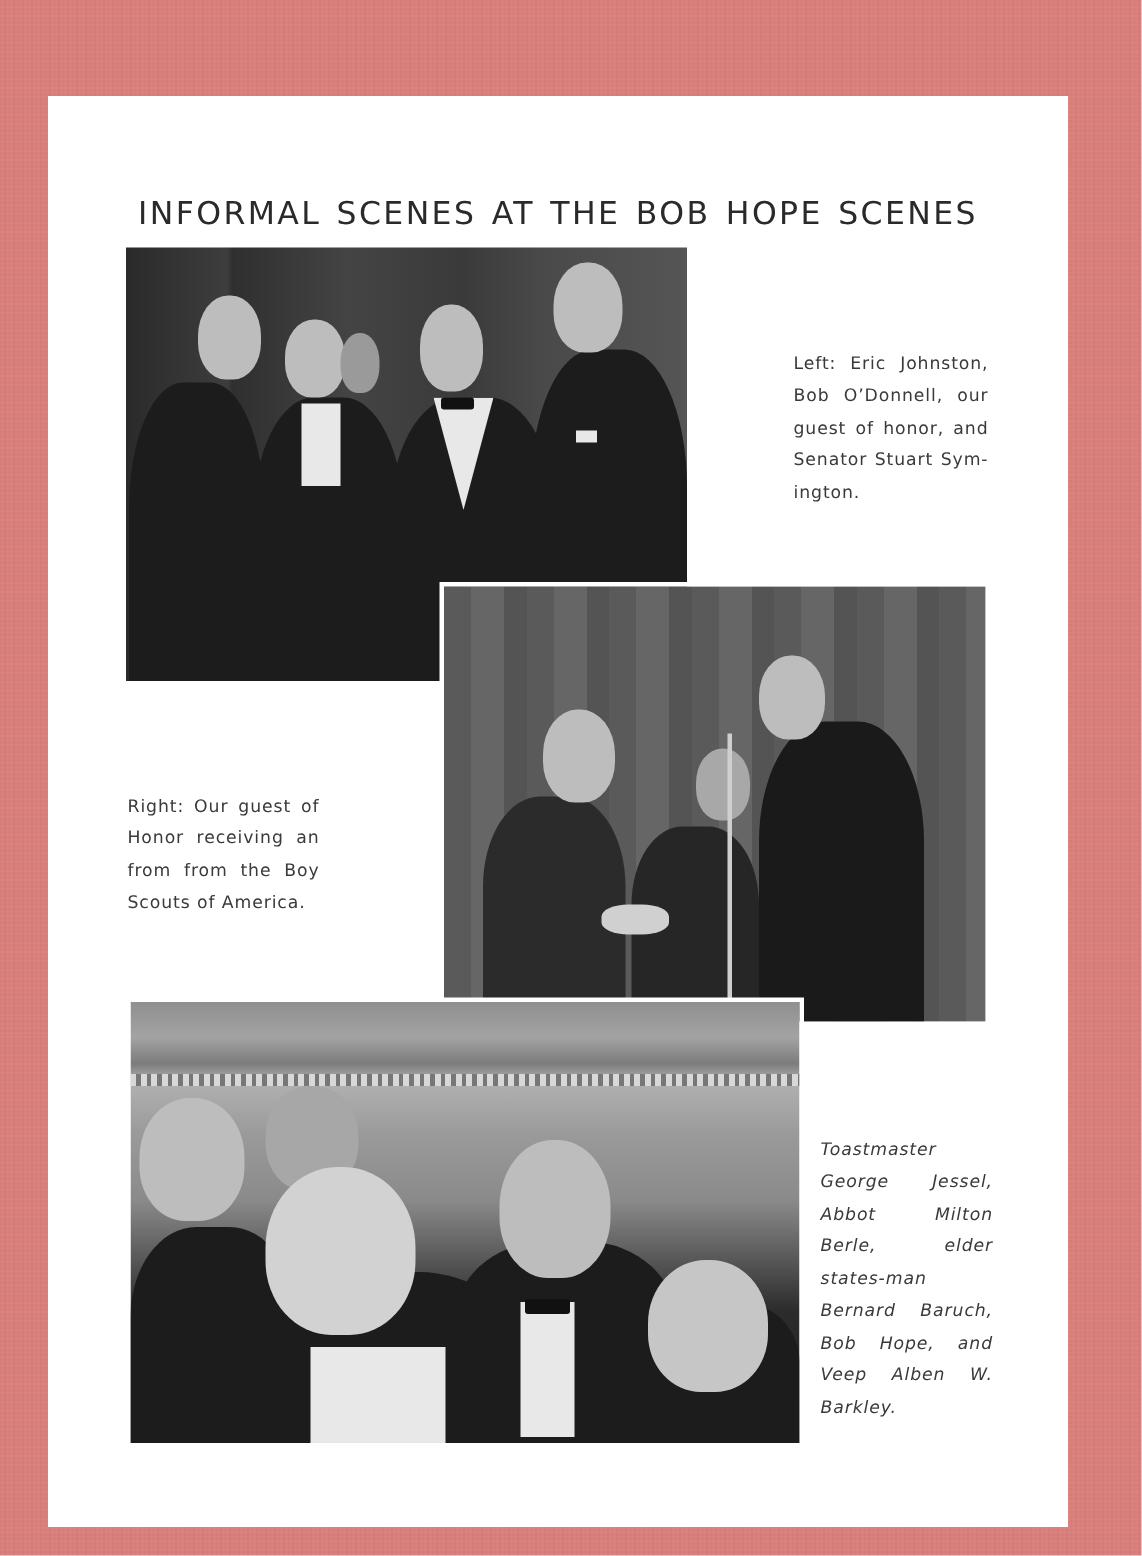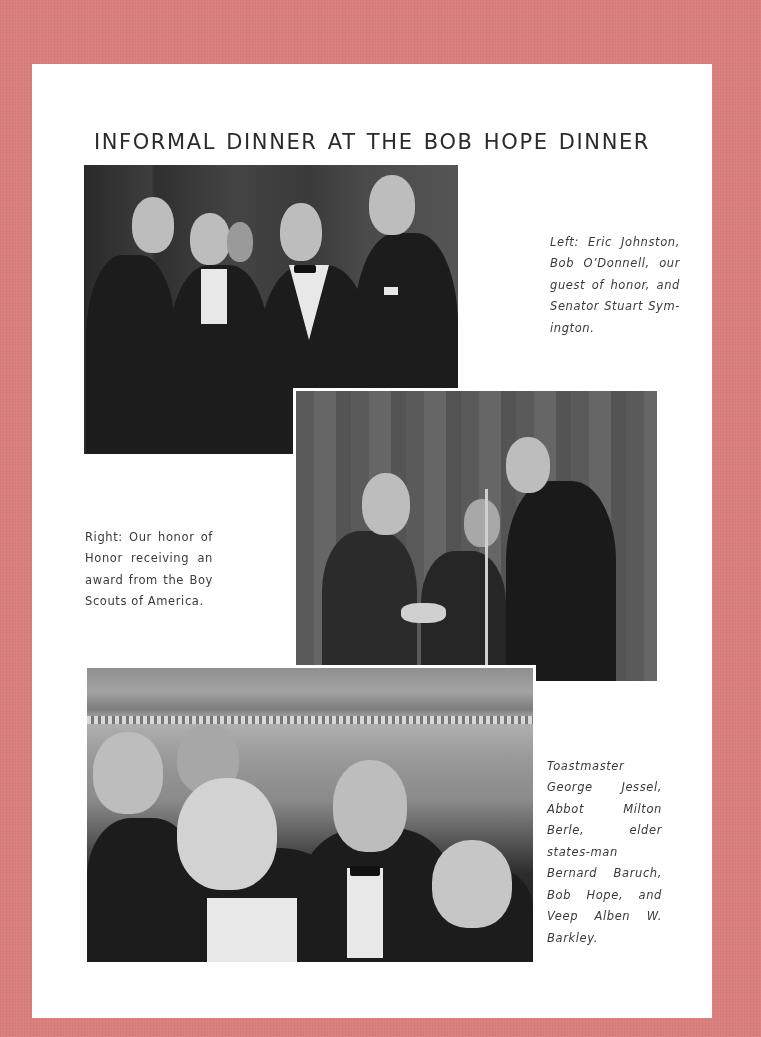--- a/index.html
+++ b/index.html
@@ -45,29 +45,29 @@
     }
     .suit { background: #1c1c1c; border-radius: 40% 40% 0 0; }
     .head { background: #bdbdbd; border-radius: 48% 48% 44% 44%; }
     .shirt { background: #e8e8e8; }
     .tie { background: #111; border-radius: 2px; }
     .caption {
       position: absolute; font-size: 11.5px; line-height: 21.5px; color: #3a3a3a;
       letter-spacing: 0.6px; text-align: justify;
       font-family: "DejaVu Sans", sans-serif;
     }
-    .caption-1 { left: 518px; top: 156px; width: 130px; font-style: italic; }
+    .caption-1 { left: 497px; top: 156px; width: 130px; }
     .caption-2 { left: 53px; top: 451px; width: 128px; }
     .caption-3 { left: 515px; top: 680px; width: 115px; font-style: italic; }
   </style>
 </head>
 <body>
 
 <div class="page">
-  <h1 class="title">INFORMAL DINNER AT THE BOB HOPE DINNER</h1>
+  <h1 class="title">INFORMAL SCENES AT THE BOB HOPE SCENES</h1>
 
   <div class="photo photo-1" title="Four men in tuxedos standing in front of a curtain (black and white photograph)">
     <div class="fig suit" style="left:2px;top:90px;width:90px;height:210px;"></div>
     <div class="fig head" style="left:48px;top:32px;width:42px;height:56px;"></div>
     <div class="fig suit" style="left:85px;top:100px;width:100px;height:200px;"></div>
     <div class="fig shirt" style="left:117px;top:104px;width:26px;height:55px;"></div>
     <div class="fig head" style="left:106px;top:48px;width:40px;height:52px;"></div>
     <div class="fig head" style="left:143px;top:57px;width:26px;height:40px;background:#9a9a9a;"></div>
     <div class="fig suit" style="left:176px;top:100px;width:110px;height:200px;"></div>
     <div class="fig shirt" style="left:205px;top:100px;width:40px;height:75px;clip-path:polygon(0 0,100% 0,50% 100%);"></div>
@@ -99,15 +99,15 @@
     <div class="fig shirt" style="left:120px;top:230px;width:90px;height:64px;"></div>
     <div class="fig suit" style="left:215px;top:160px;width:150px;height:140px;"></div>
     <div class="fig head" style="left:246px;top:92px;width:74px;height:92px;"></div>
     <div class="fig shirt" style="left:260px;top:200px;width:36px;height:90px;"></div>
     <div class="fig tie" style="left:263px;top:198px;width:30px;height:10px;"></div>
     <div class="fig suit" style="left:345px;top:200px;width:101px;height:100px;"></div>
     <div class="fig head" style="left:345px;top:172px;width:80px;height:88px;background:#c6c6c6;"></div>
   </div>
 
   <p class="caption caption-1">Left: Eric Johnston, Bob O’Donnell, our guest of honor, and Senator Stuart Sym-ington.</p>
-  <p class="caption caption-2">Right: Our honor of Honor receiving an award from the Boy Scouts of America.</p>
+  <p class="caption caption-2">Right: Our guest of Honor receiving an from from the Boy Scouts of America.</p>
   <p class="caption caption-3">Toastmaster George Jessel, Abbot Milton Berle, elder states-man Bernard Baruch, Bob Hope, and Veep Alben W. Barkley.</p>
 </div>
 
 </body></html>

